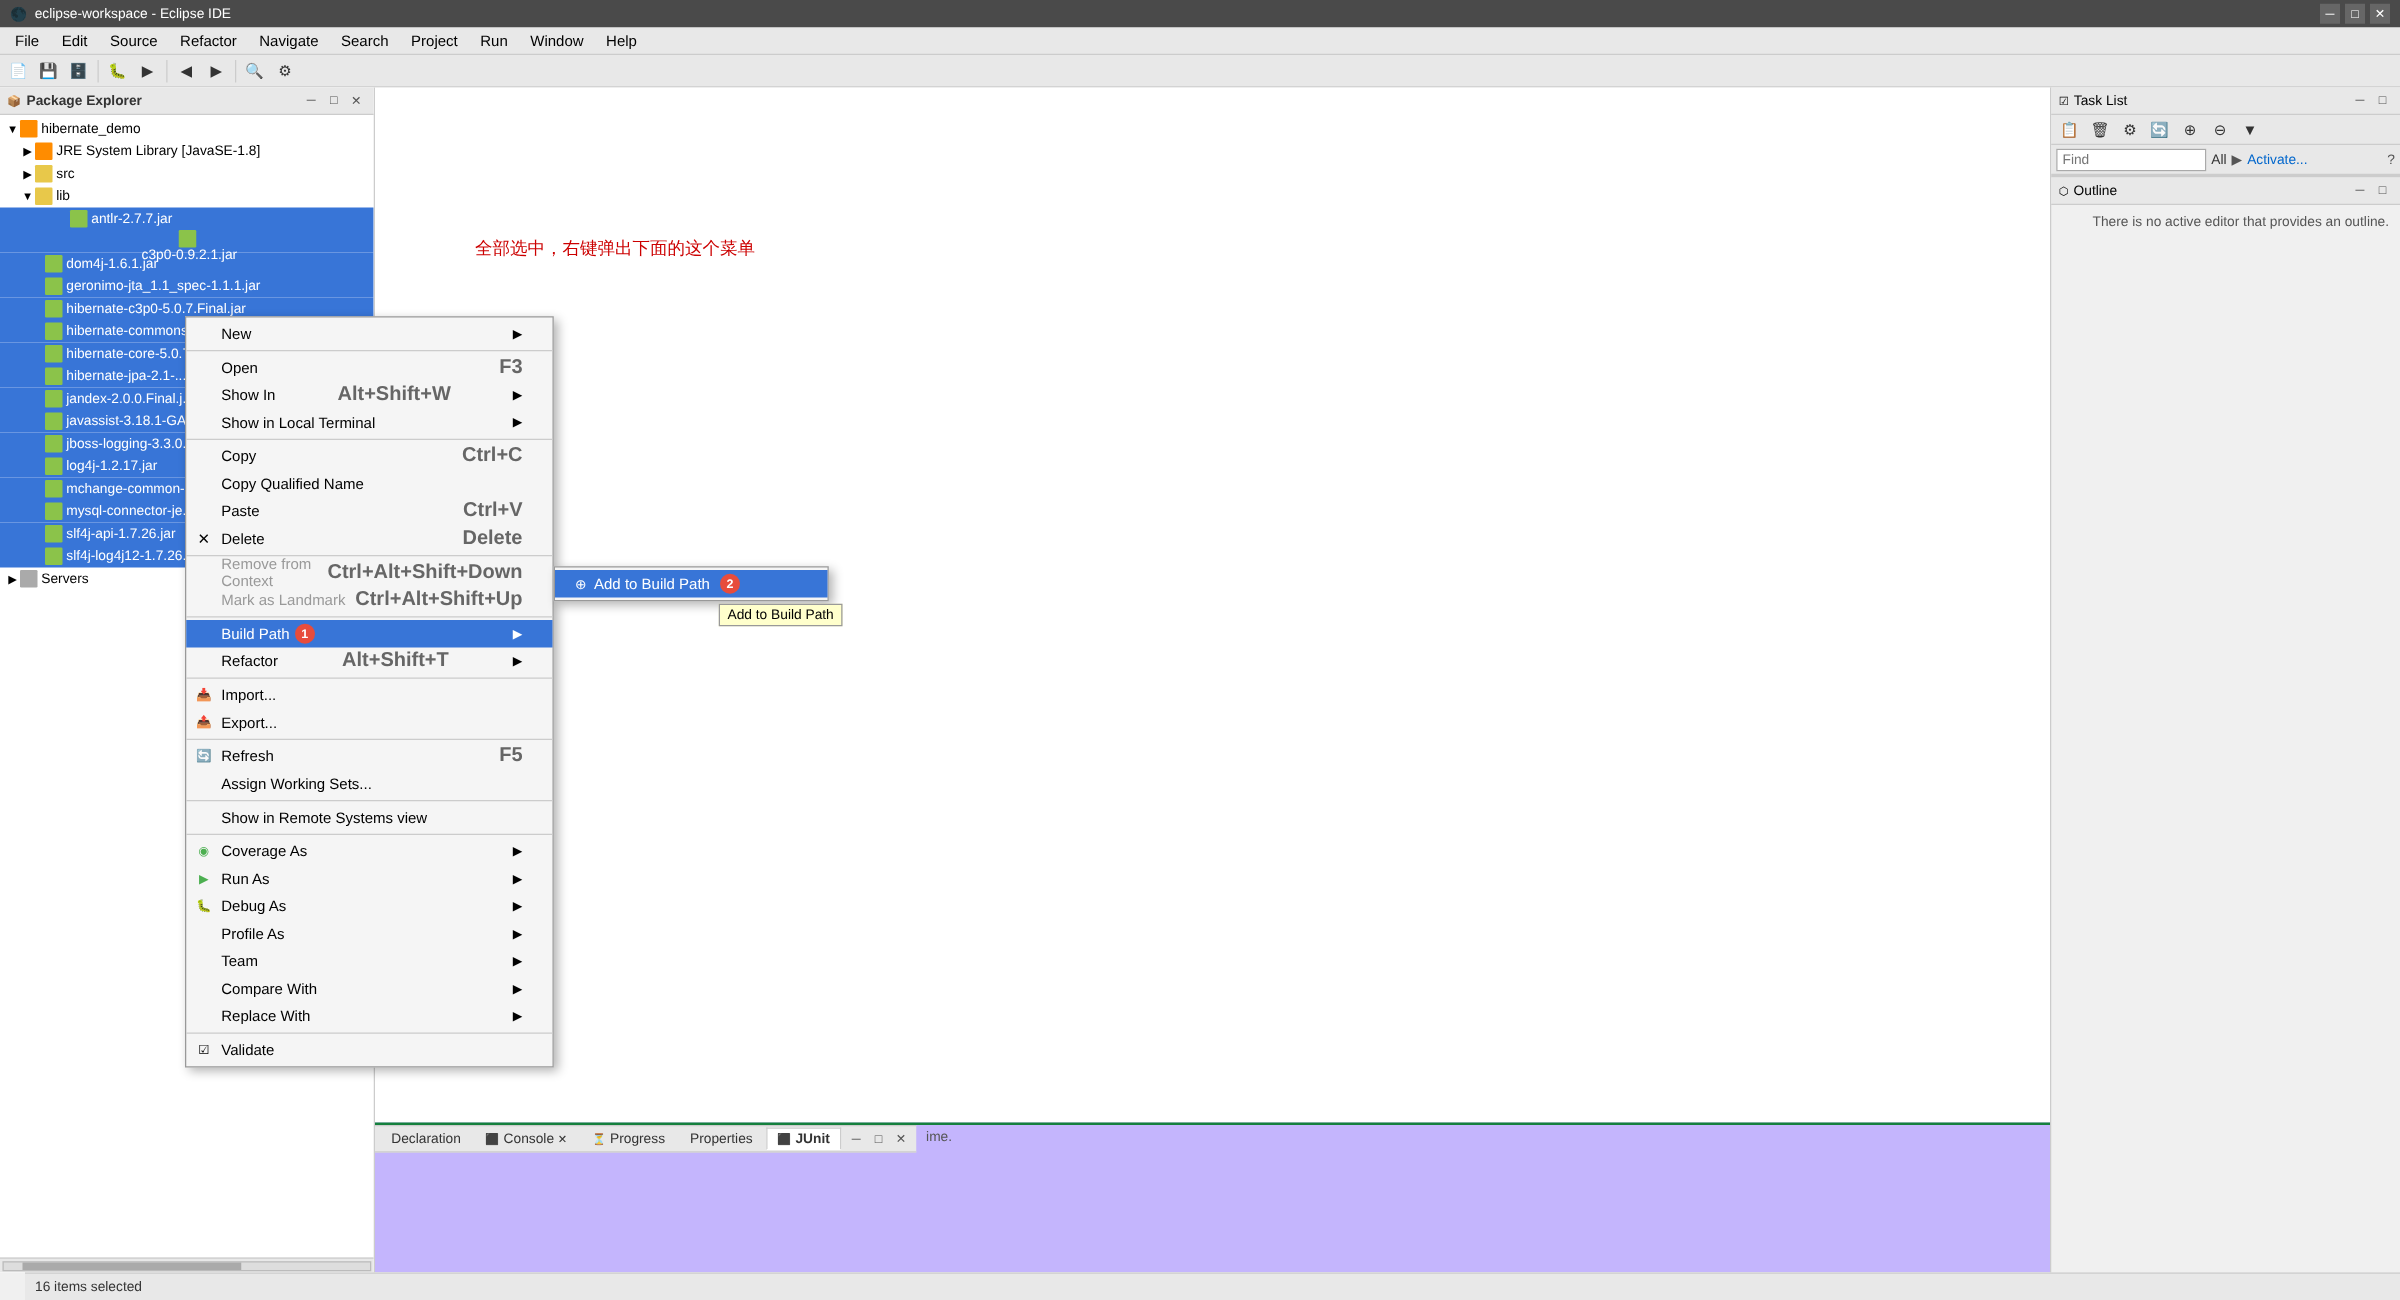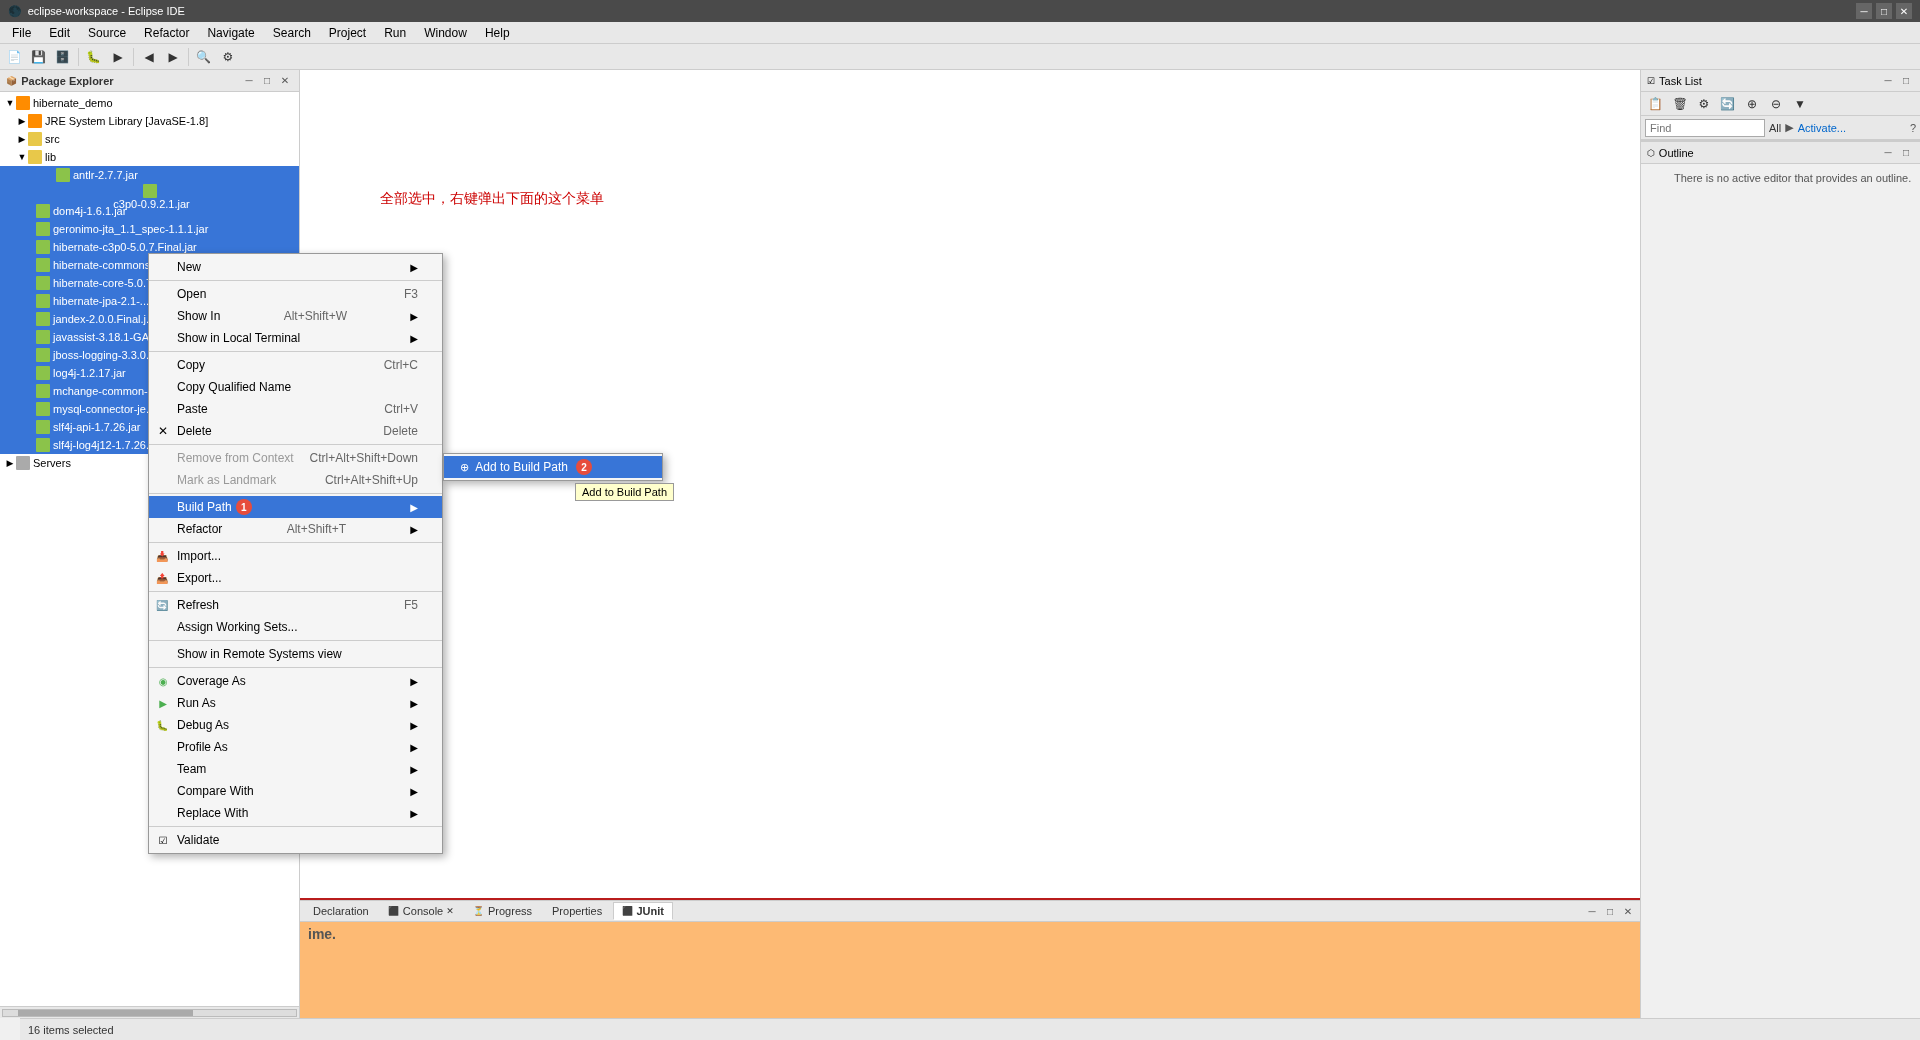--- a/index.html
+++ b/index.html
@@ -212,24 +212,24 @@
       flex: 1;
       padding: 8px;
       font-size: 11px;
       color: #555;
       margin-left: 25px;
     }
 
     
     .bottom-panel {
       height: 120px;
-      background: #fdba74;
-      border-top: 2px solid #b91c1c;
-      display: flex;
-      flex-direction: column;
+      background: #c4b5fd;
+      border-top: 2px solid #15803d;
+      display: flex;
+      flex-direction: row;
     }
     .bottom-tabs {
       height: 22px;
       background: #e8e8e8;
       border-bottom: 1px solid #ccc;
       display: flex;
       align-items: center;
       padding: 0 4px;
       gap: 2px;
     }
@@ -242,23 +242,22 @@
       display: flex; align-items: center; gap: 3px;
     }
     .bottom-tab.active {
       background: #fff;
       border-color: #ccc;
       border-bottom-color: #fff;
     }
     .bottom-content {
       flex: 1;
       padding: 4px 8px;
-      font-size: 14px;
+      font-size: 11px;
       color: #555;
-      font-weight: bold;
     }
 
     
     .status-bar {
       height: 22px;
       background: #e8e8e8;
       border-top: 1px solid #ccc;
       display: flex;
       align-items: center;
       padding: 0 8px;
@@ -288,21 +287,21 @@
       display: flex;
       align-items: center;
       height: 22px;
       padding: 0 24px 0 28px;
       cursor: pointer;
       color: #000;
       position: relative;
     }
     .ctx-item.highlighted { background: #3875d7; color: #fff; }
     .ctx-item.disabled { color: #999; cursor: default; align-items: center; }
-    .ctx-shortcut { margin-left: auto; color: #666; font-size: 12px; }
+    .ctx-shortcut { margin-left: auto; color: #666; font-size: 16px; font-weight: bold; }
     .ctx-arrow { margin-left: auto; font-size: 10px; }
     .ctx-item.highlighted .ctx-arrow { color: #fff; }
     .ctx-sep { height: 1px; background: #ccc; margin: 2px 0; }
     .ctx-icon { position: absolute; left: 6px; width: 16px; height: 16px; display: flex; align-items: center; justify-content: center; }
     .badge {
       display: inline-flex;
       align-items: center;
       justify-content: center;
       width: 16px; height: 16px;
       background: #e74c3c;

